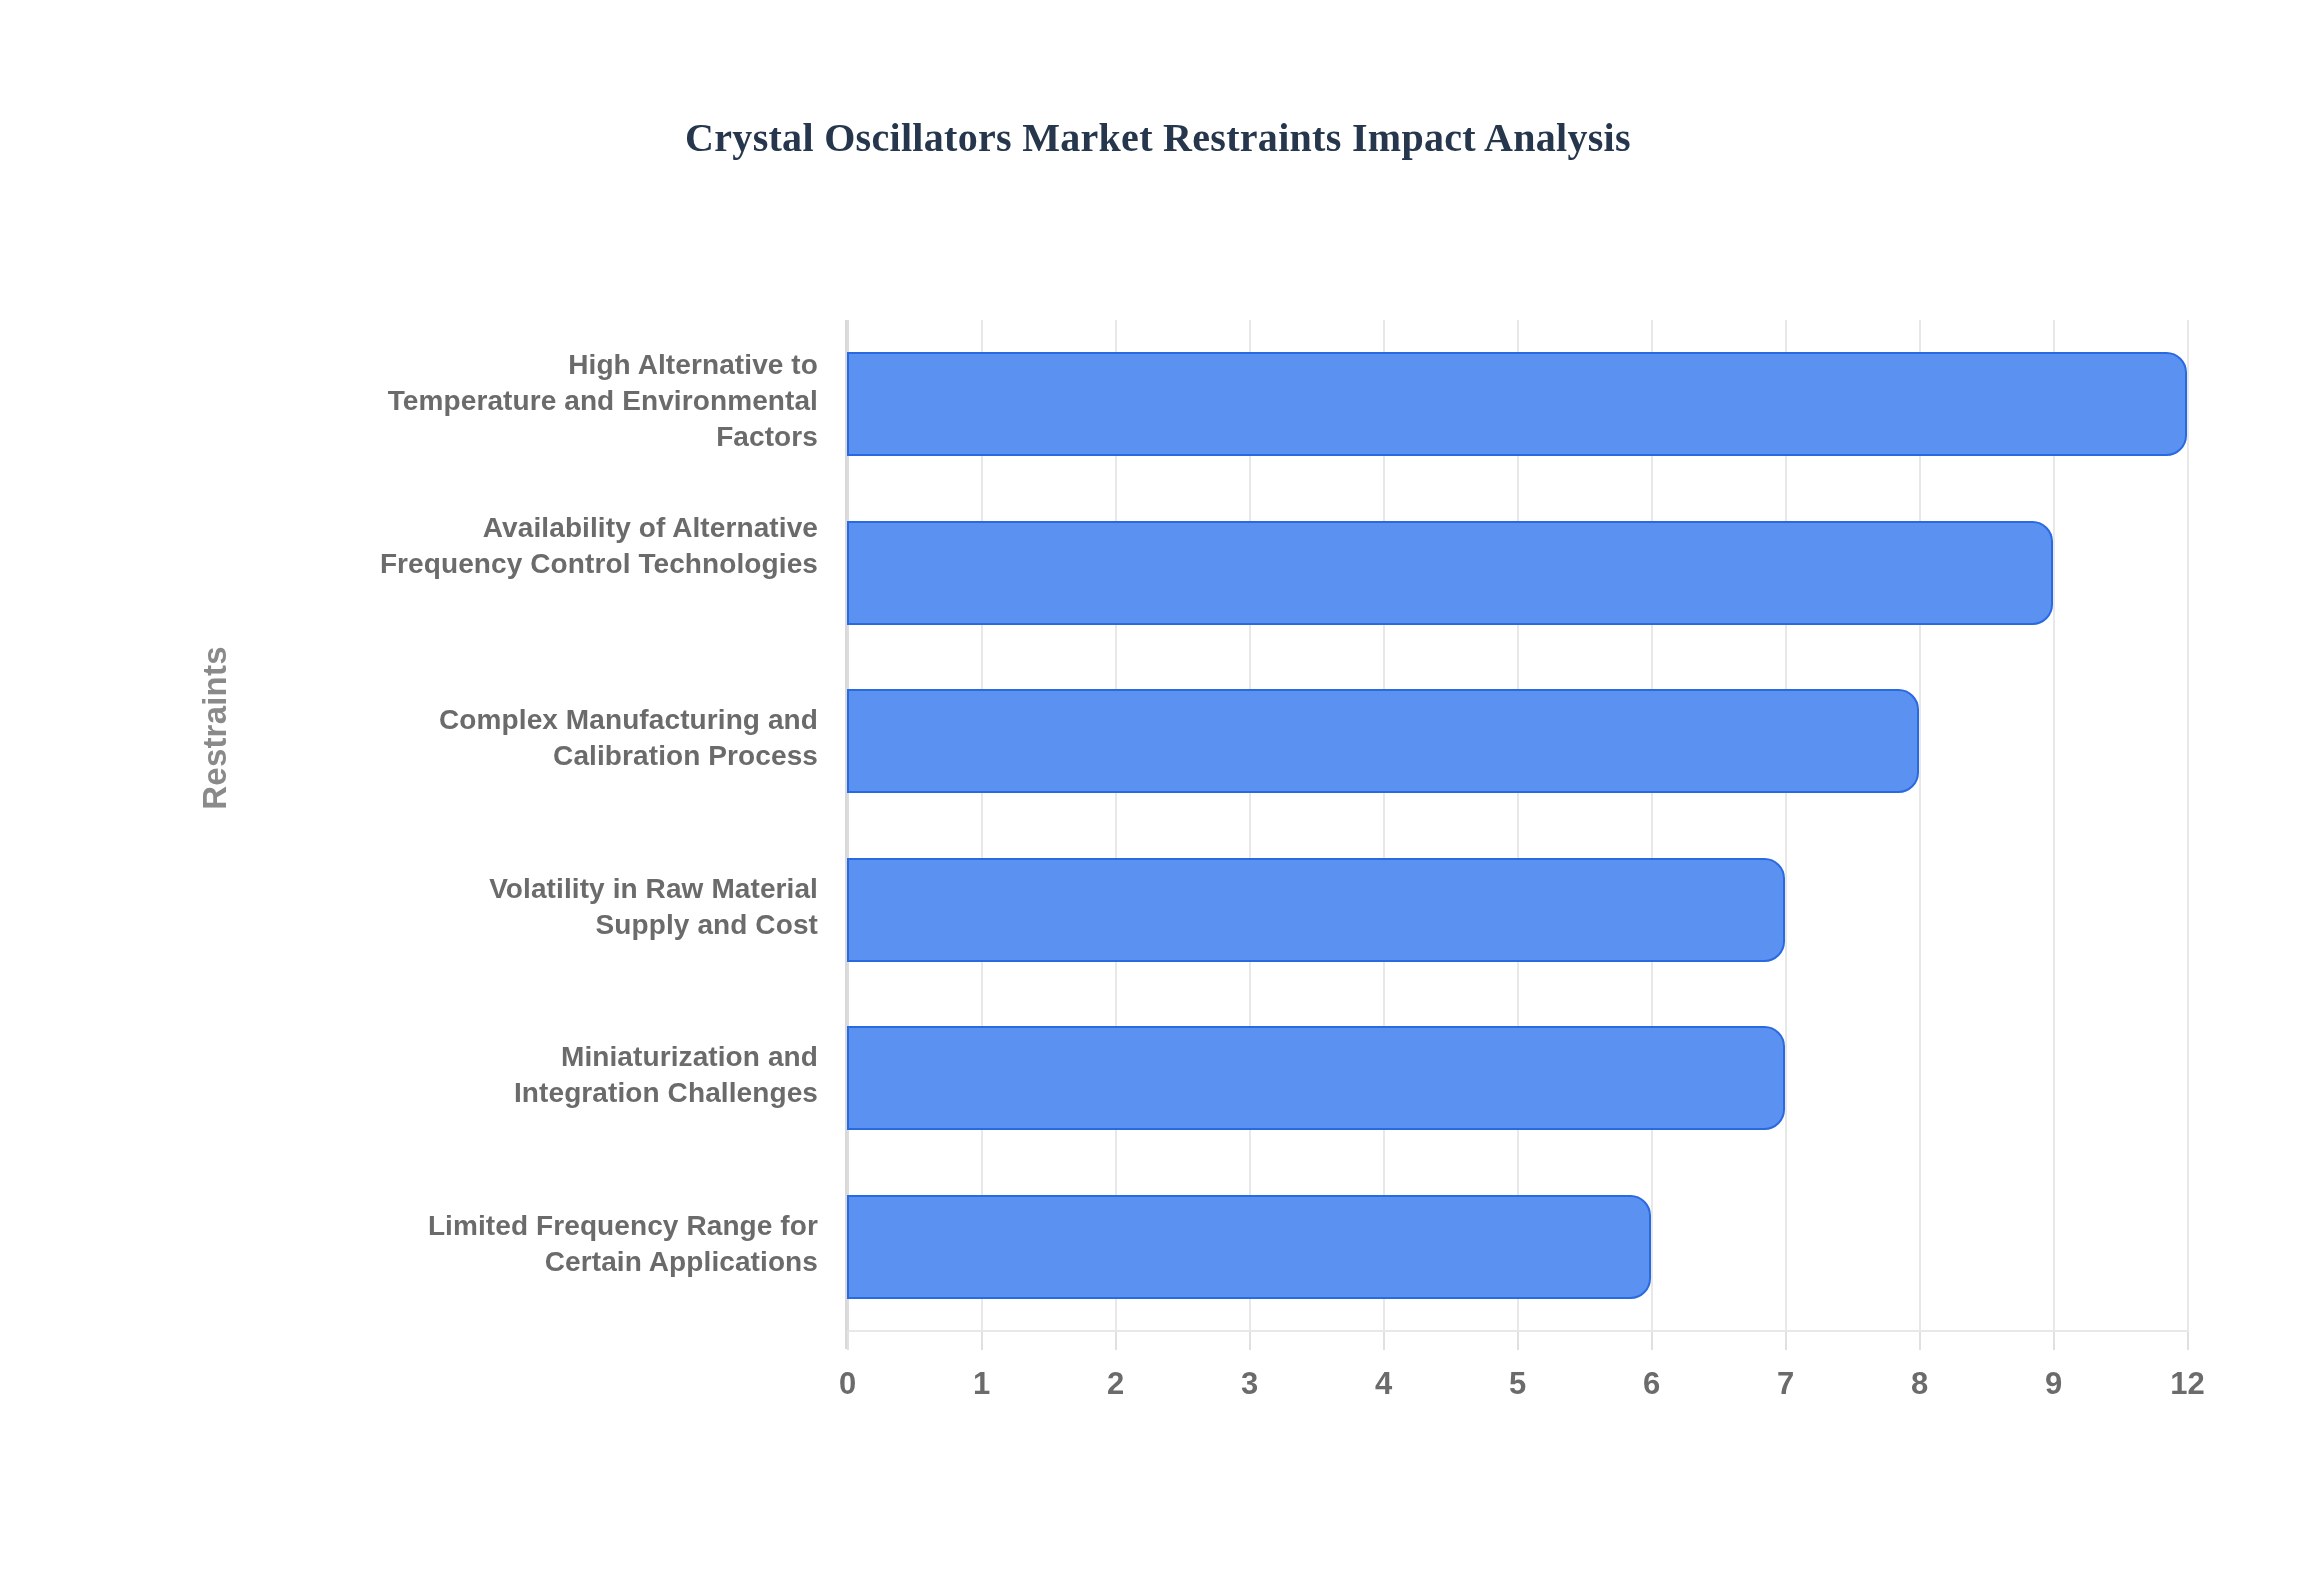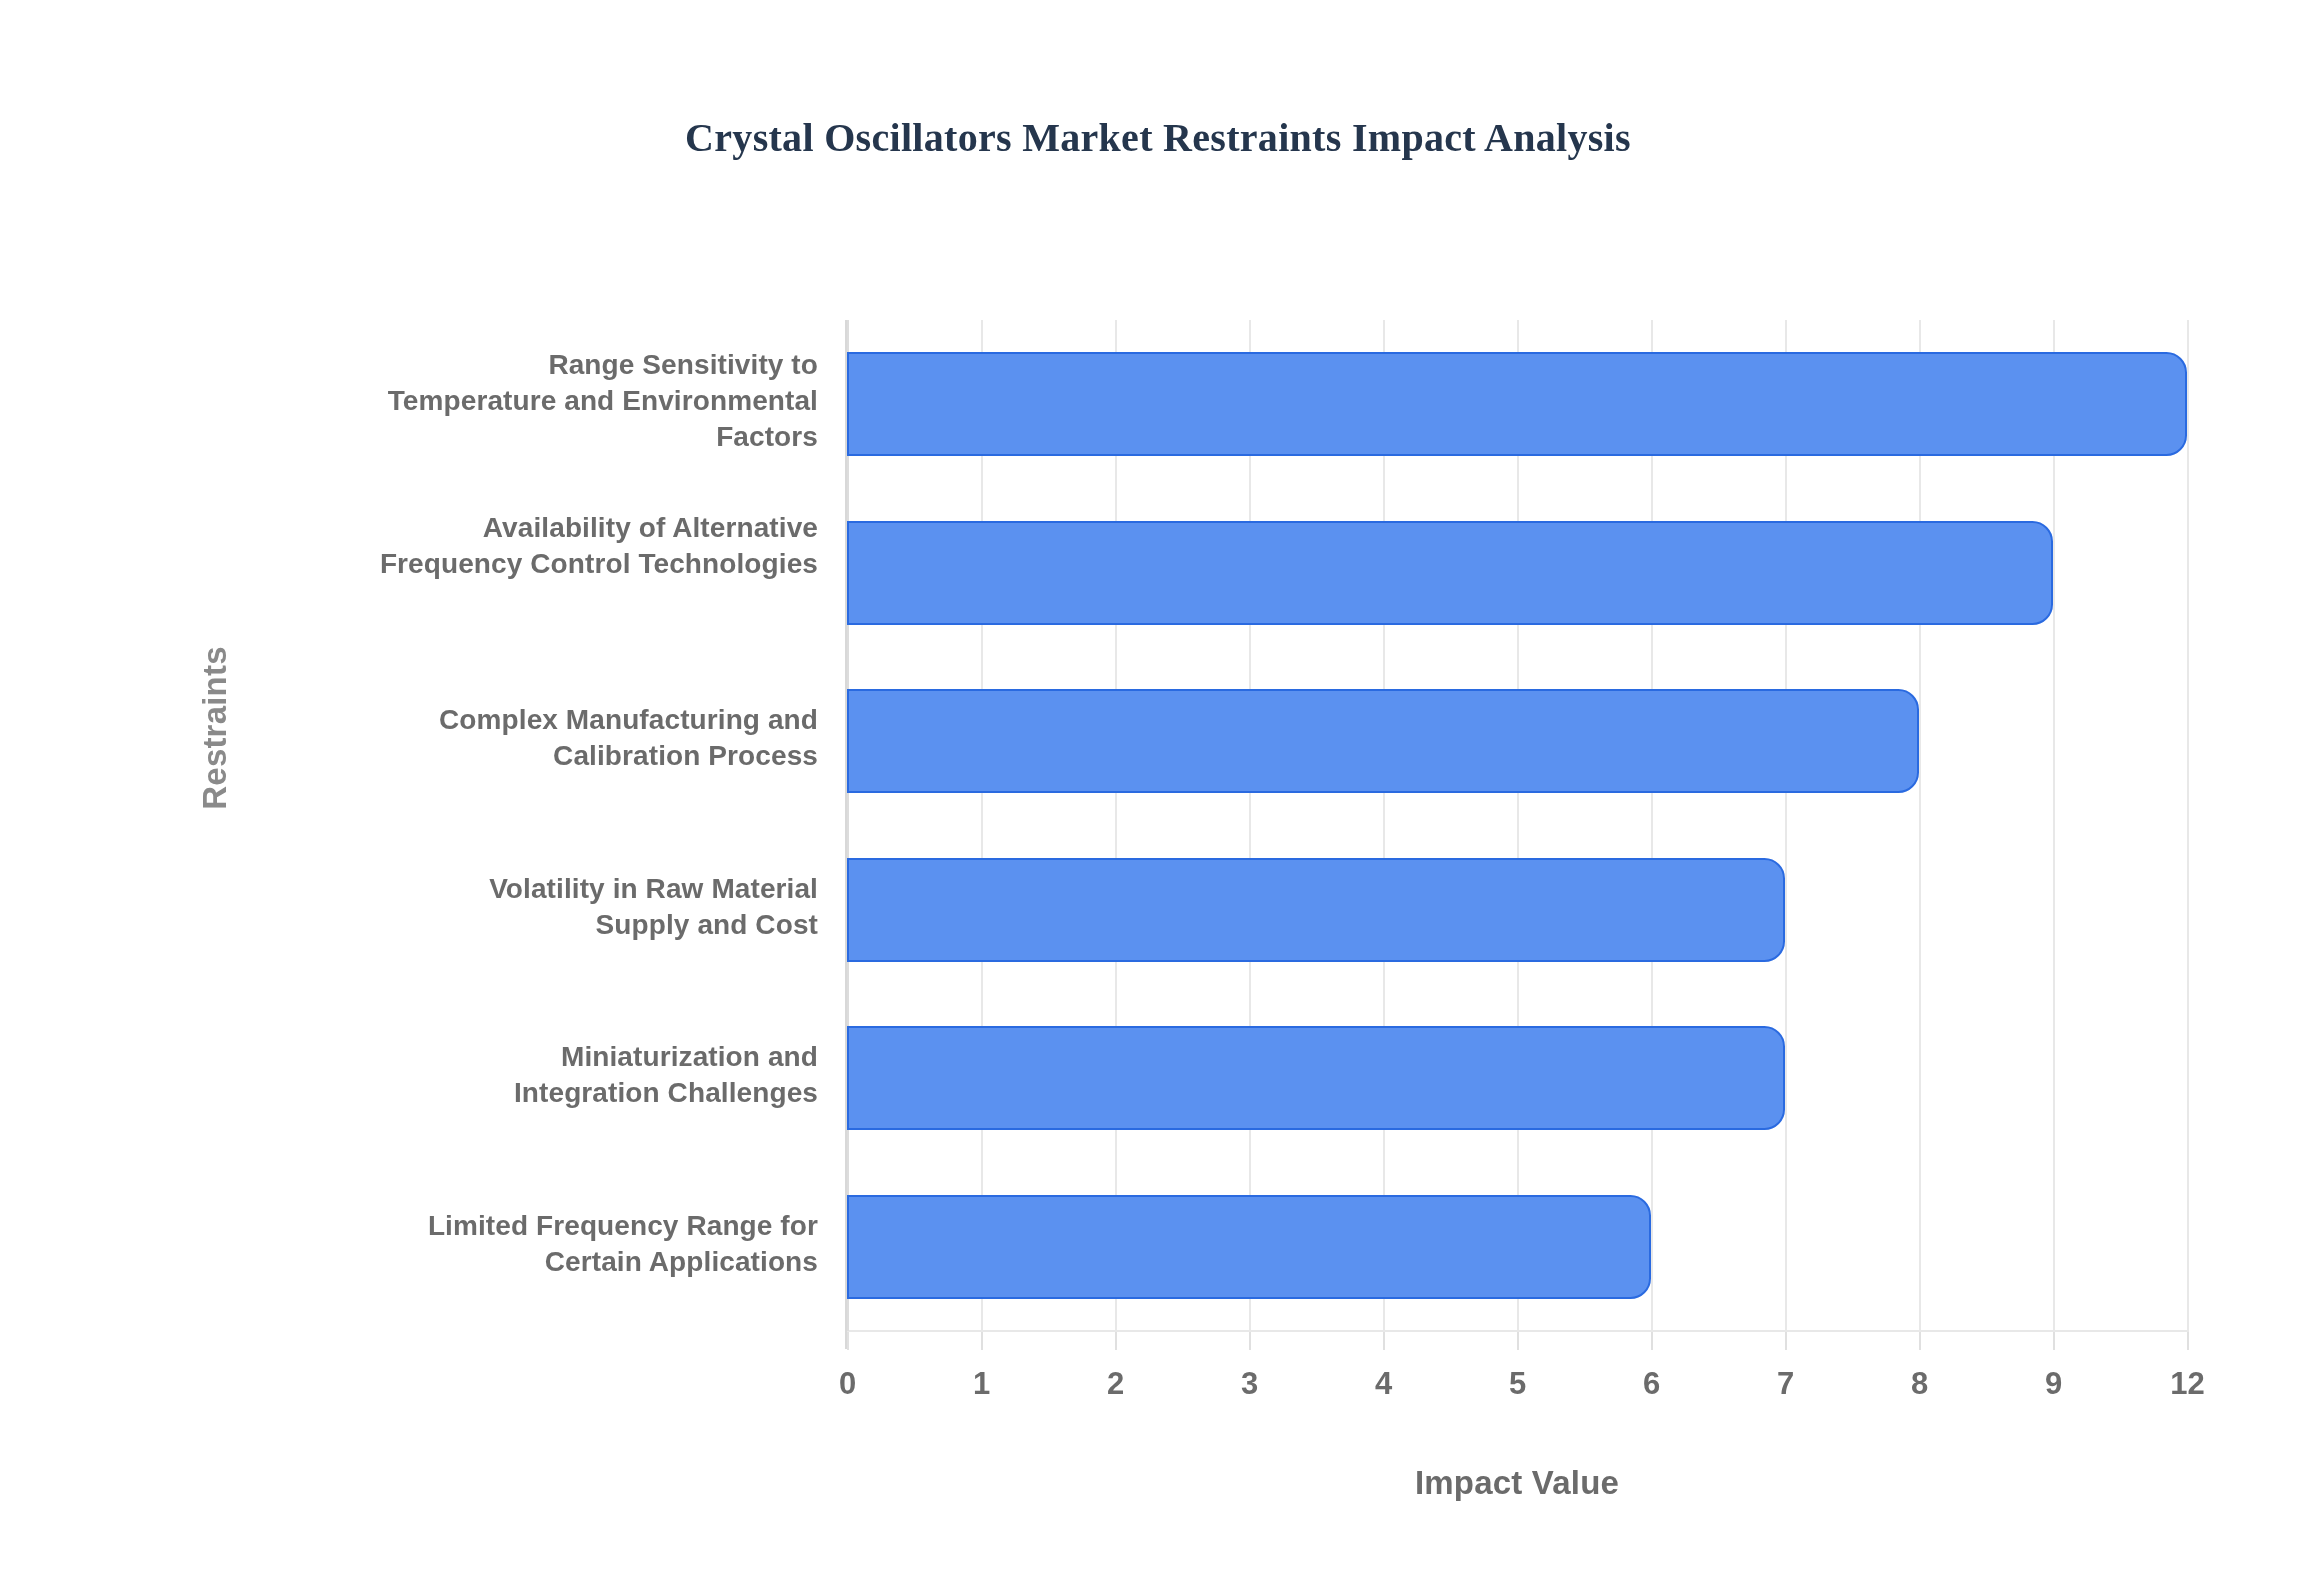--- a/index.html
+++ b/index.html
@@ -213,32 +213,31 @@
       <div class="xtick-label" style="left: 1249px;">3</div>
       <div class="xtick-label" style="left: 1383px;">4</div>
       <div class="xtick-label" style="left: 1517px;">5</div>
       <div class="xtick-label" style="left: 1651px;">6</div>
       <div class="xtick-label" style="left: 1785px;">7</div>
       <div class="xtick-label" style="left: 1919px;">8</div>
       <div class="xtick-label" style="left: 2053px;">9</div>
       <div class="xtick-label" style="left: 2187px;">12</div>
     </div>
   <div id="catlabels-layer">
-      <div class="cat-label-wrap" style="top: 347px;">Range Sensitivity to
+      <div class="cat-label-wrap" style="top: 347px;">High Alternative to
 Temperature and Environmental
 Factors</div>
       <div class="cat-label-wrap" style="top: 510px;">Availability of Alternative
 Frequency Control Technologies</div>
       <div class="cat-label-wrap" style="top: 702px;">Complex Manufacturing and
 Calibration Process</div>
       <div class="cat-label-wrap" style="top: 871px;">Volatility in Raw Material
 Supply and Cost</div>
       <div class="cat-label-wrap" style="top: 1039px;">Miniaturization and
 Integration Challenges</div>
       <div class="cat-label-wrap" style="top: 1208px;">Limited Frequency Range for
 Certain Applications</div>
     </div>
 
-  <div id="xaxis-title">Impact Value</div>
   <div id="yaxis-title">Restraints</div>
 
 </div>
 
 
 </body></html>

